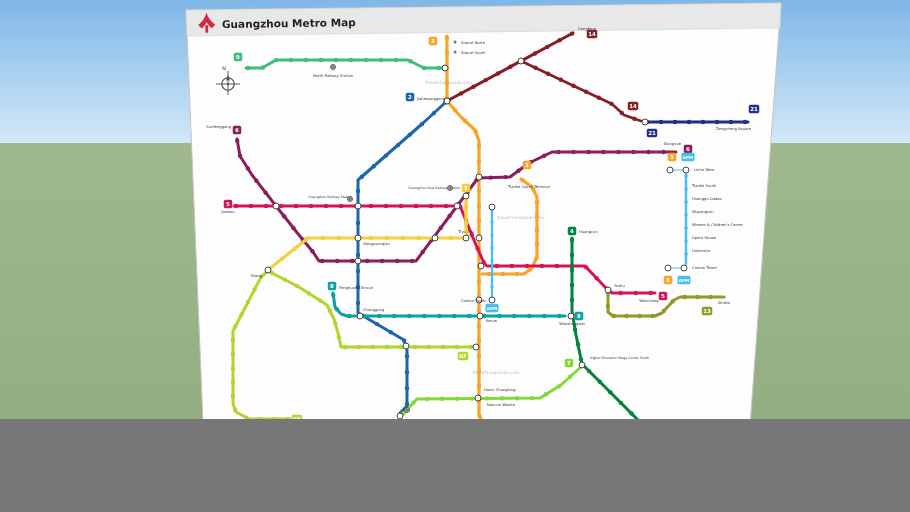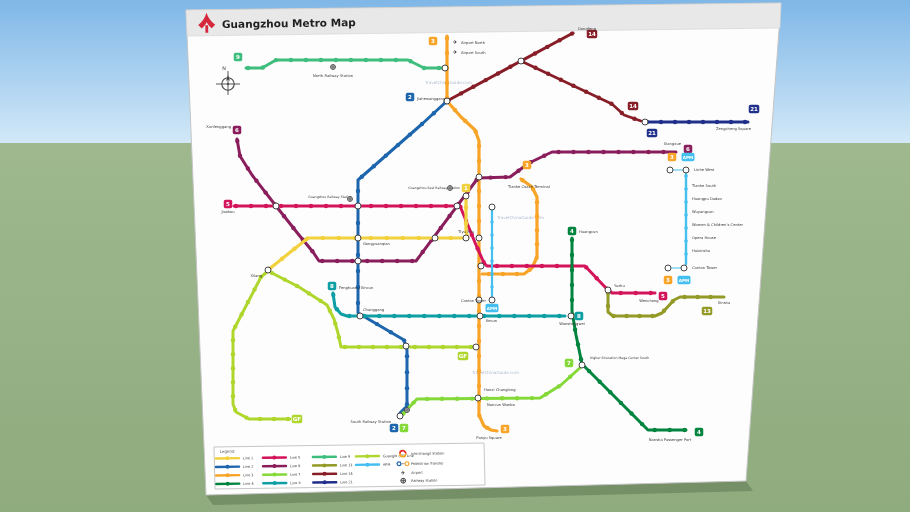--- a/index.html
+++ b/index.html
@@ -1,16 +1,16 @@
 <!DOCTYPE html>
 <html><head>
 <meta charset="utf-8">
 <style>
   html,body{margin:0;padding:0;background:#777;}
-  .viewport{position:relative;width:910px;height:512px;overflow:hidden;font-family:"DejaVu Sans",sans-serif;}
+  .viewport{position:relative;width:910px;height:419px;overflow:hidden;font-family:"DejaVu Sans",sans-serif;}
   svg{position:absolute;left:0;top:0;}
   text{font-family:"DejaVu Sans","Liberation Sans",sans-serif;}
   .map-title{font-weight:bold;}
 </style>
 </head>
 <body>
 
 <div class="viewport">
 <svg width="910" height="512" viewBox="0 0 910 512">
   <defs>

